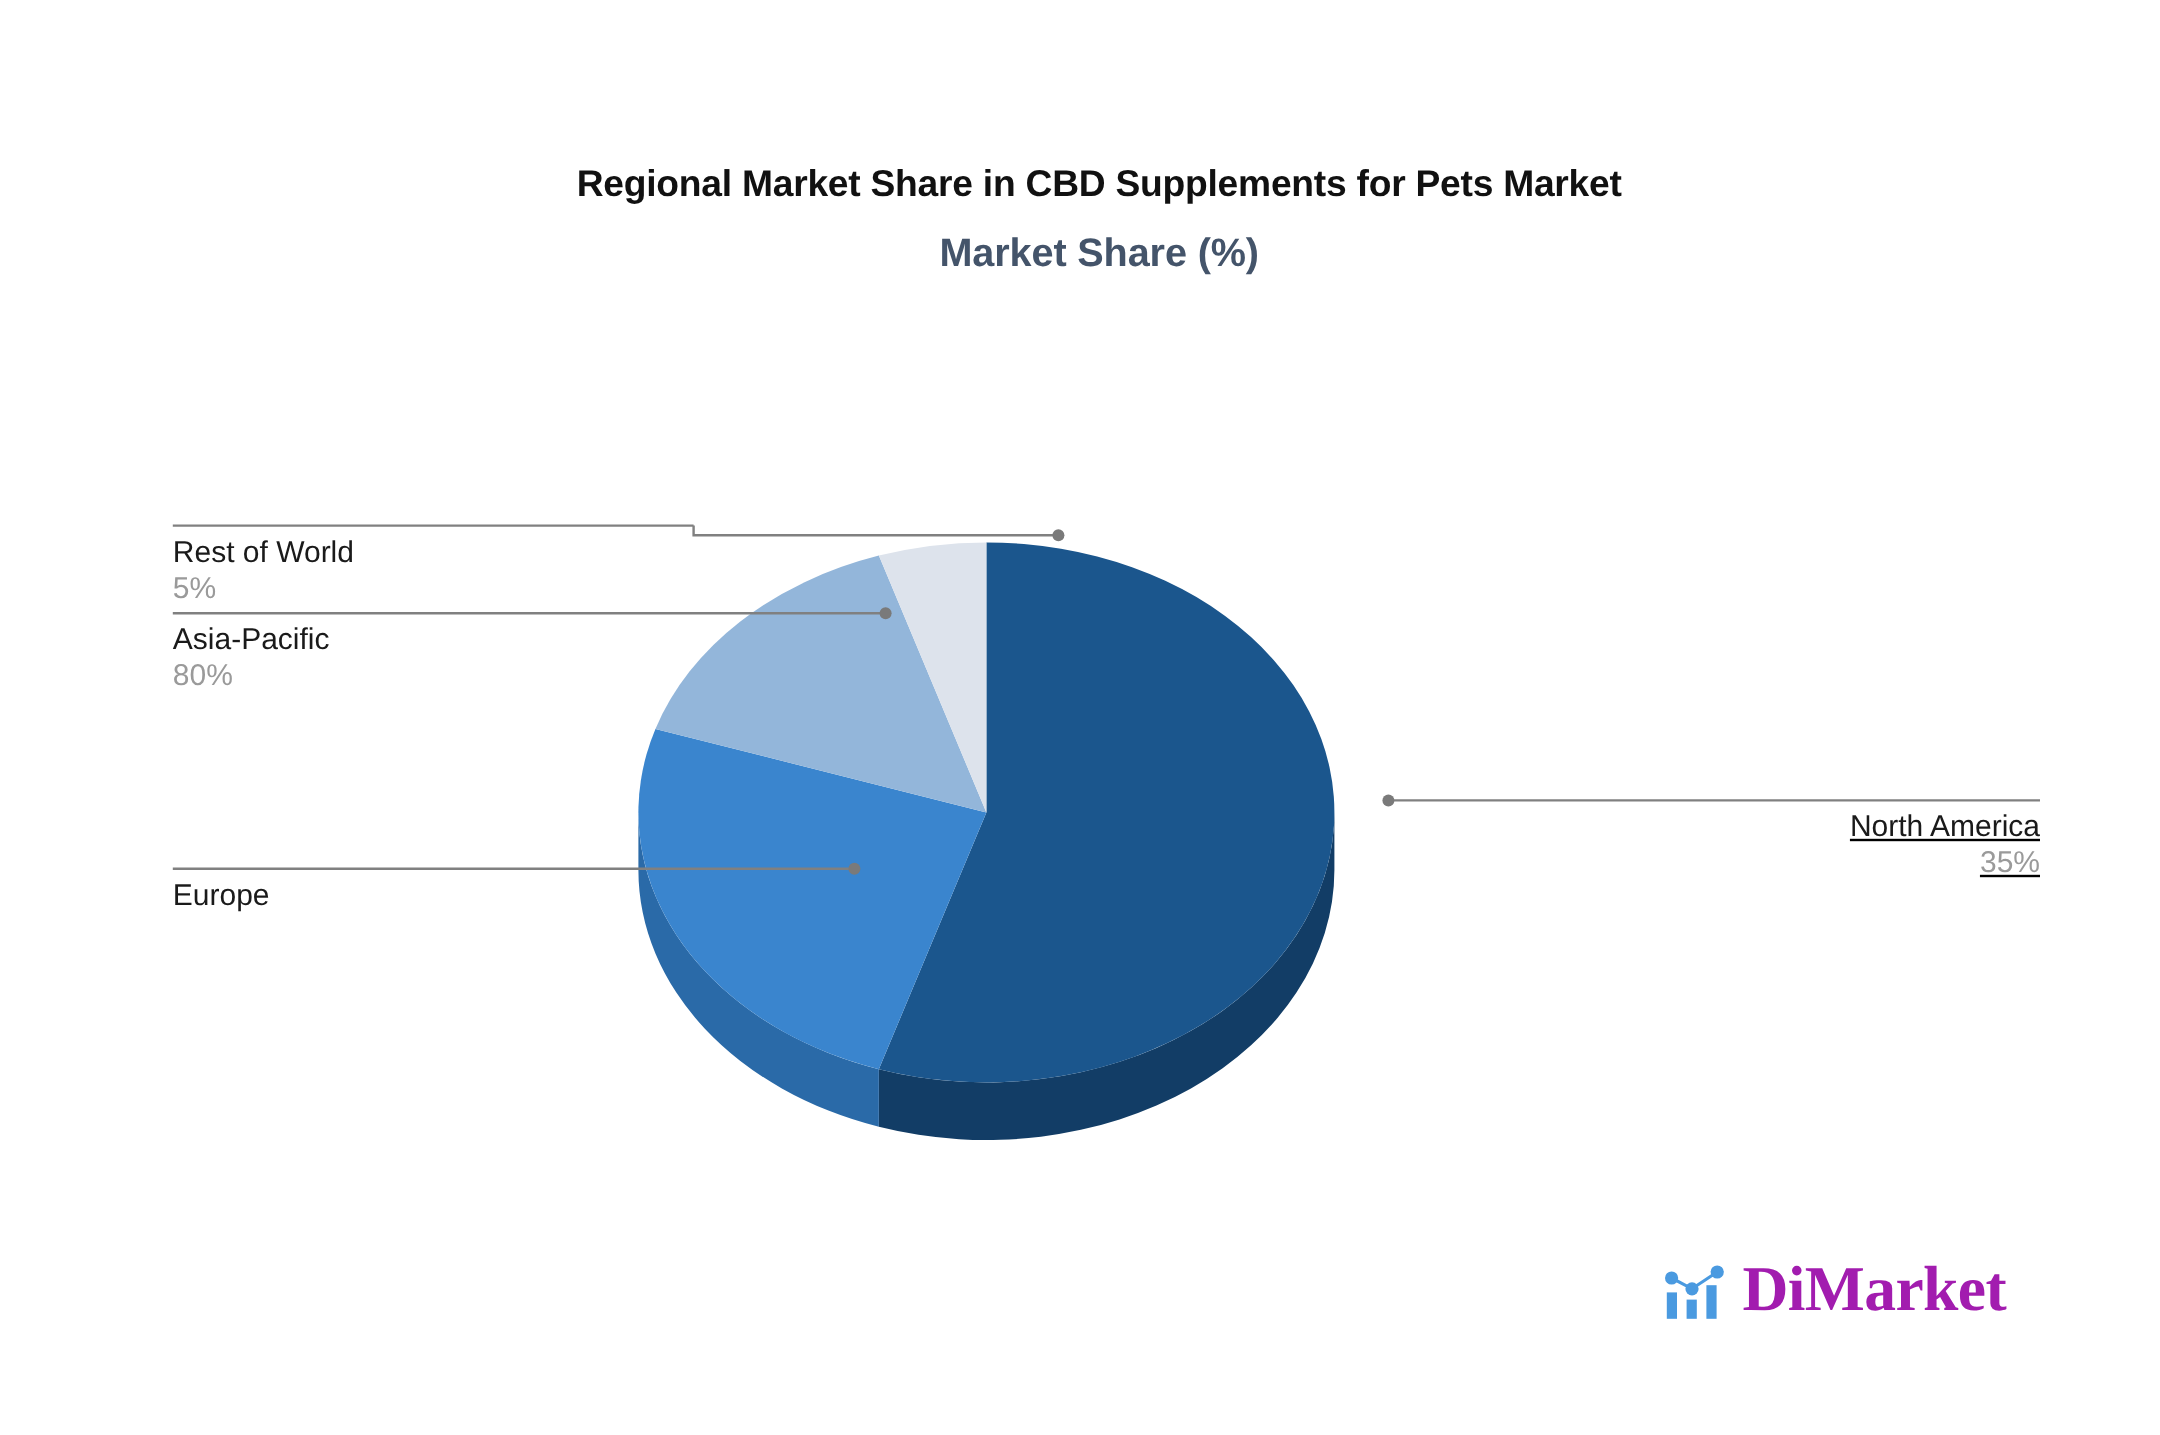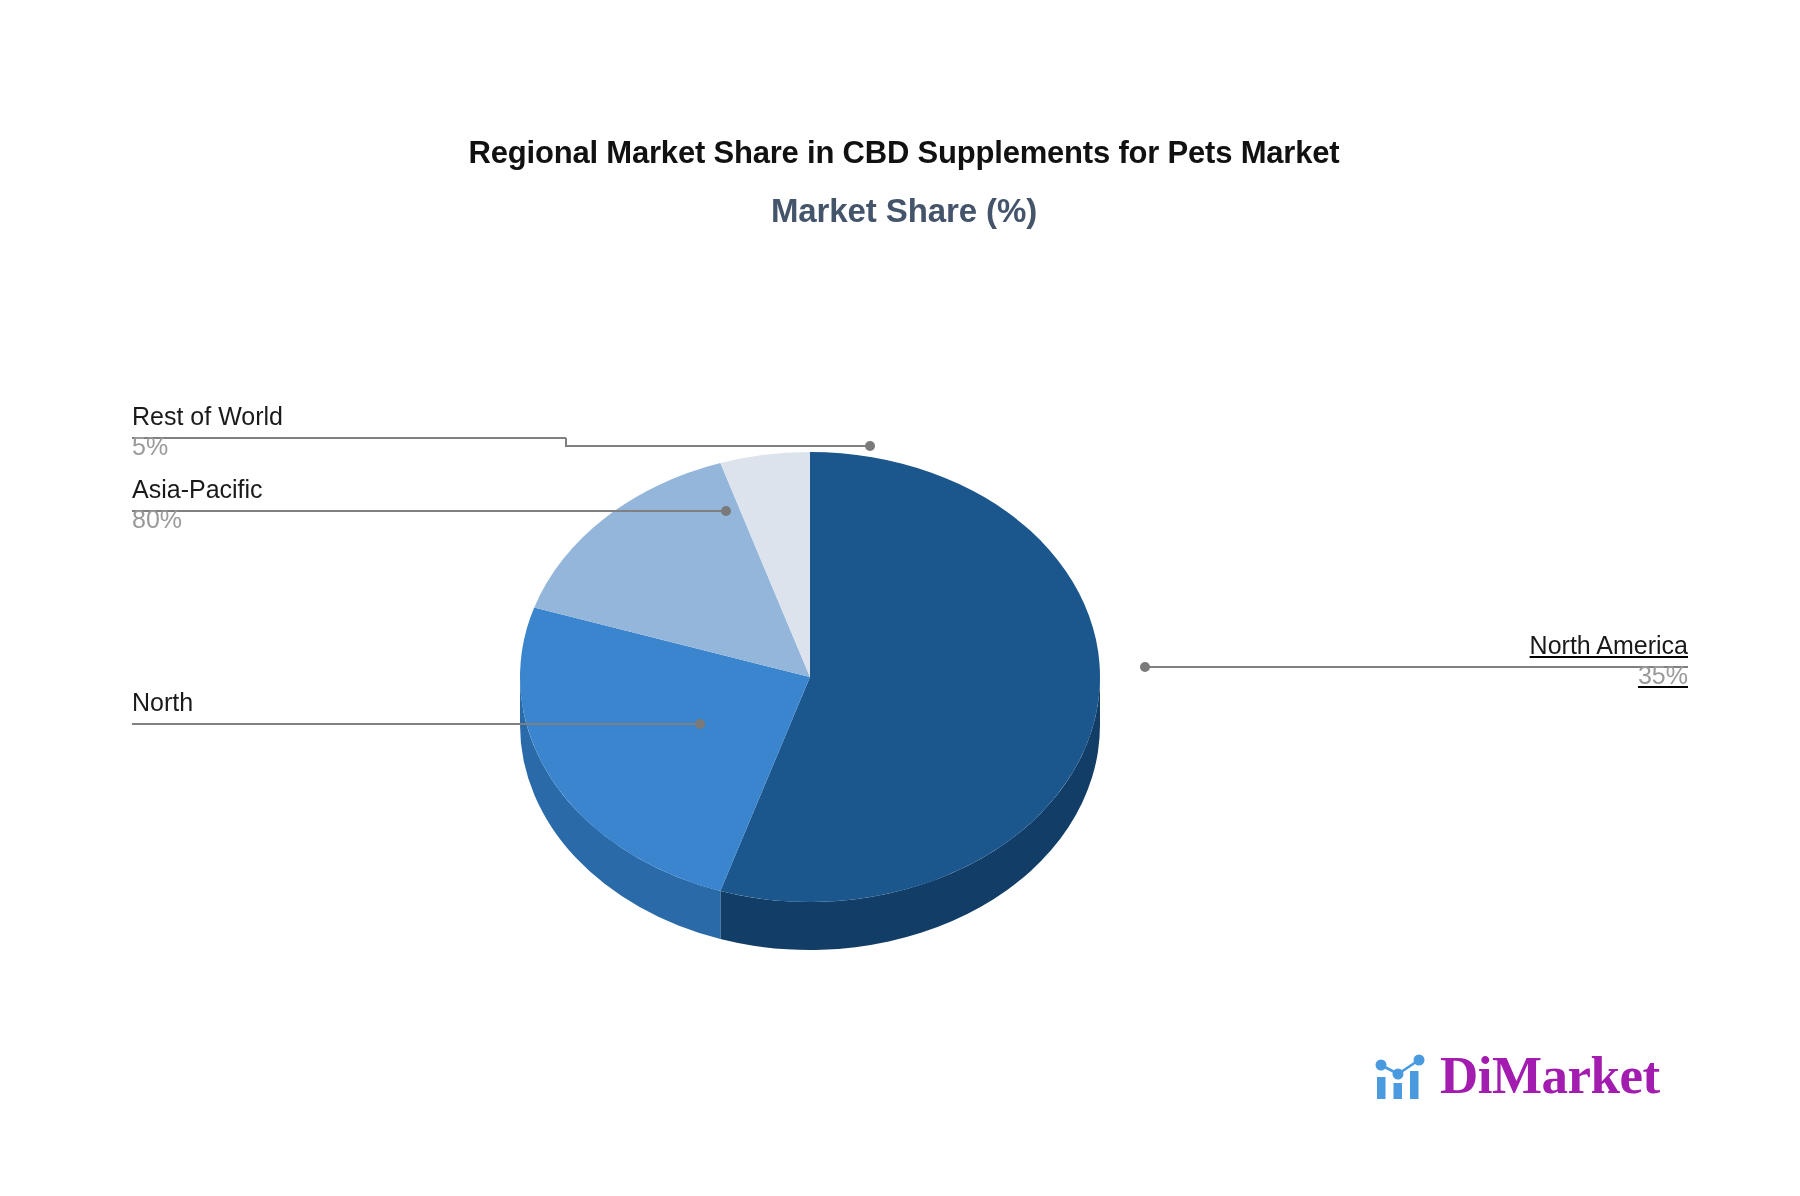--- a/index.html
+++ b/index.html
@@ -10,21 +10,21 @@
     width: 1800px;
     height: 1196px;
     background: #ffffff;
     font-family: "Liberation Sans", sans-serif;
     overflow: hidden;
     position: relative;
   }
 
   #chart-root {
     position: absolute;
-    left: 4px; top: 0;
+    left: 16px; top: 0;
     width: 1672px;
     height: 1196px;
     background: #ffffff;
   }
 
   
   .title {
     position: absolute;
     left: 0;
     top: 135px;
@@ -60,20 +60,21 @@
   #pie-svg {
     position: absolute;
     left: 0;
     top: 0;
   }
 
   
   .callout {
     position: absolute;
     white-space: nowrap;
+    margin-top: 44px;
   }
   .callout .cl-name {
     font-size: 25px;
     color: #1a1a1a;
     line-height: 30px;
     display: block;
   }
   .callout .cl-value {
     font-size: 25px;
     color: #9a9a9a;
@@ -162,21 +163,21 @@
       <span class="cl-name">Rest of World</span>
       <span class="cl-value">5%</span>
     </div>
 
     <div class="callout left" style="left:128px; top:474px; width:360px;">
       <span class="cl-name">Asia-Pacific</span>
       <span class="cl-value">80%</span>
     </div>
 
     <div class="callout left" style="left:128px; top:687px; width:360px;">
-      <span class="cl-name">North</span>
+      <span class="cl-name">Europe</span>
     </div>
 
     <div class="callout right" style="left:1324px; top:630px; width:360px;text-decoration:underline;">
       <span class="cl-name">North America</span>
       <span class="cl-value">35%</span>
     </div>
   </div>
 
   <div id="logo">
     <svg class="logo-mark" viewBox="0 0 56 52">

